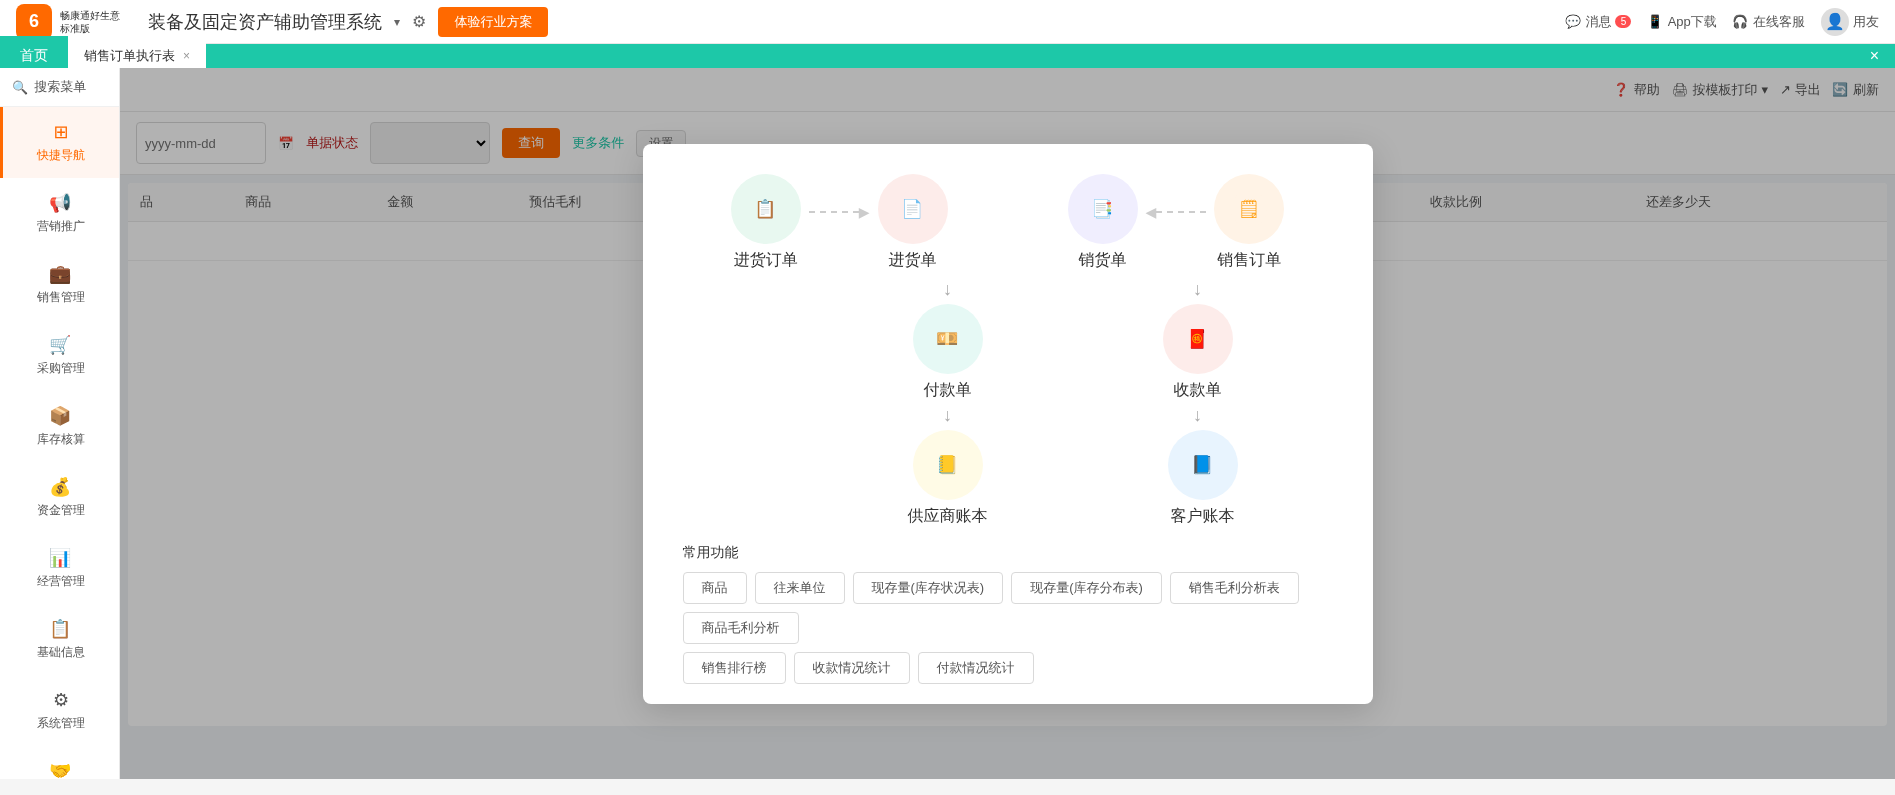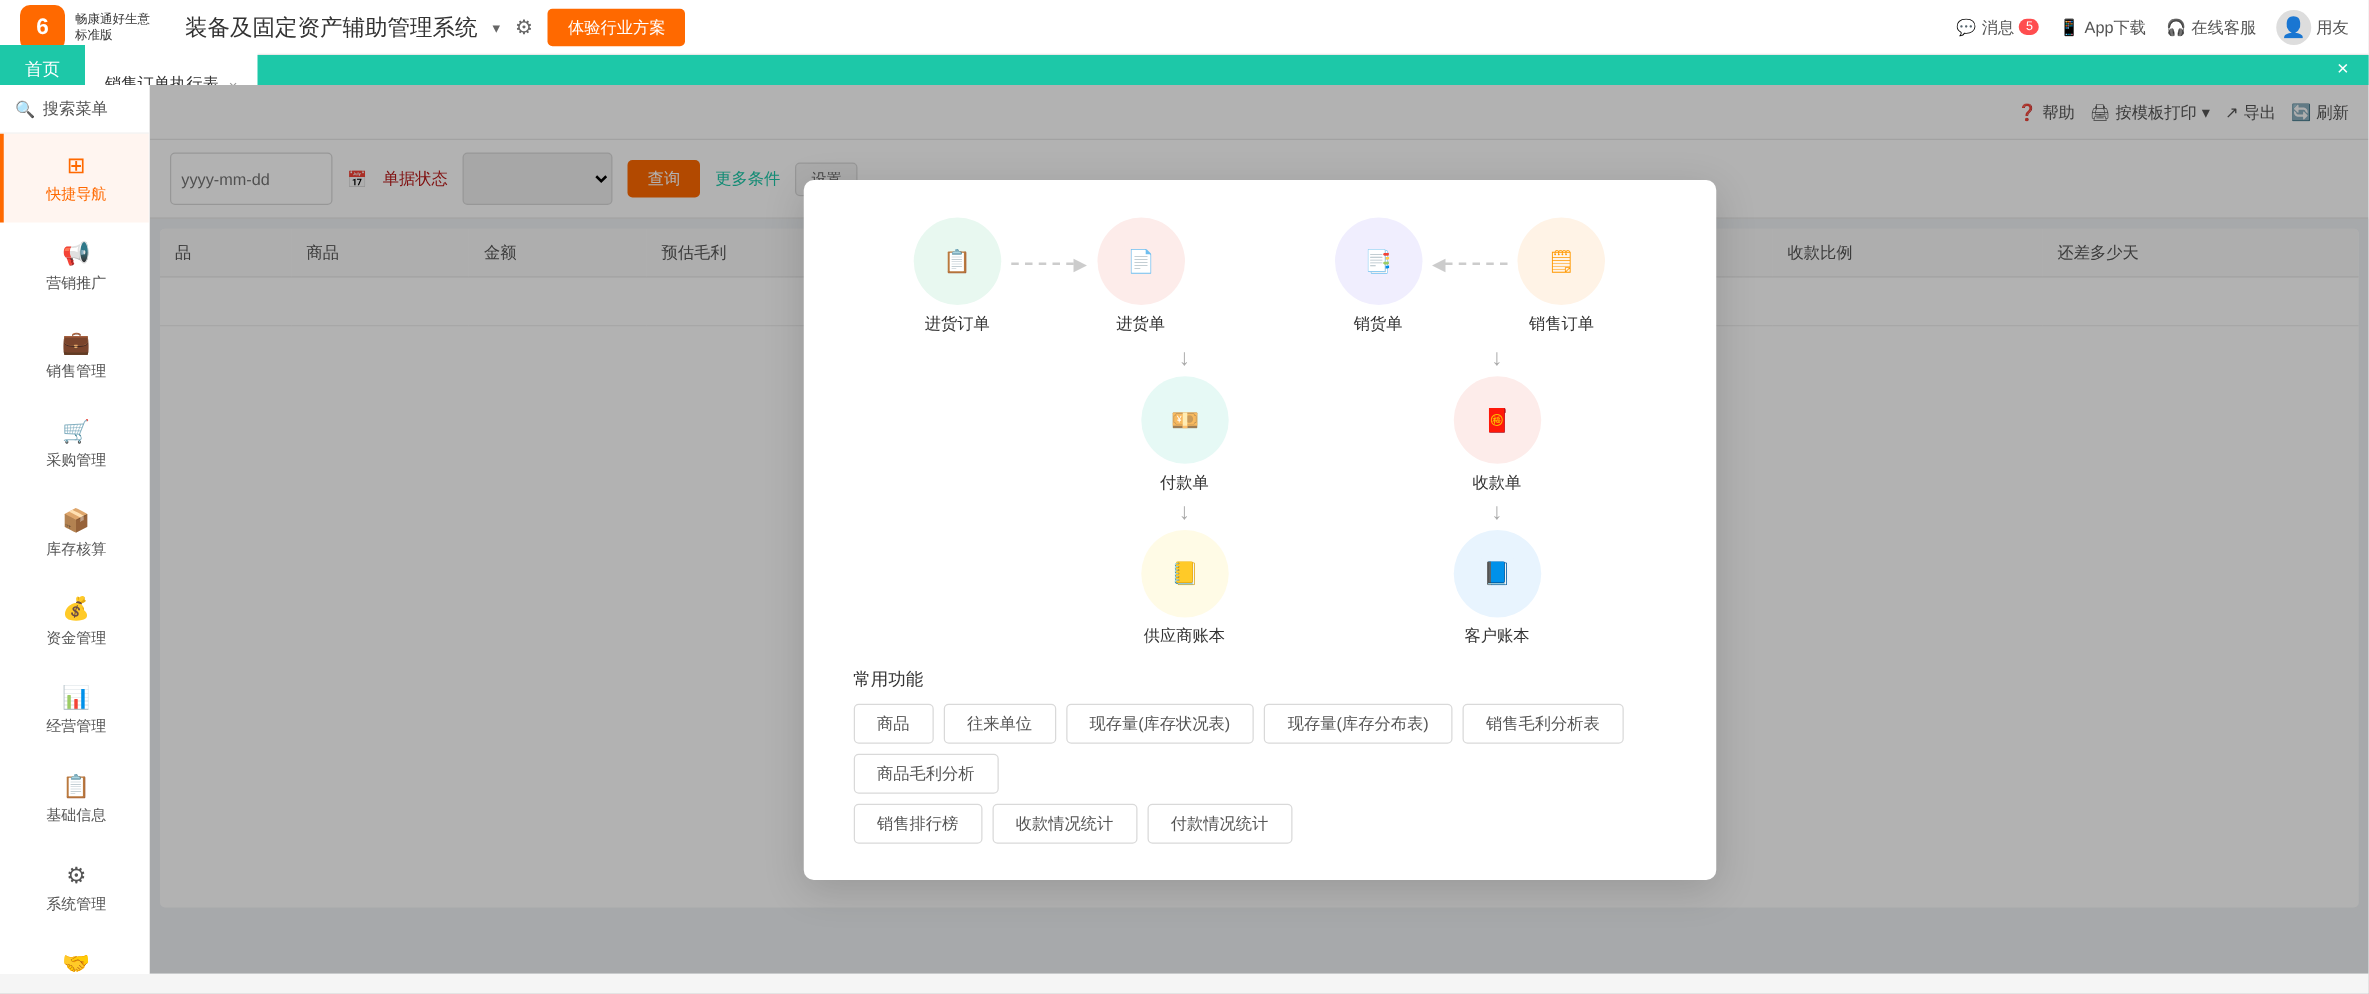--- a/index.html
+++ b/index.html
@@ -45,21 +45,21 @@
       align-items: center;
       cursor: pointer;
       font-size: 14px;
     }
     .tab-active {
       height: 40px;
       padding: 0 16px;
       background: white;
       color: #333;
       display: flex;
-      align-items: flex-end;
+      align-items: center;
       gap: 8px;
       cursor: pointer;
       font-size: 13px;
       border-radius: 4px 4px 0 0;
     }
     .tab-close { color: #999; cursor: pointer; font-size: 12px; }
     .tab-close-main { margin-left: auto; padding: 0 16px; color: white; cursor: pointer; font-size: 16px; }
 
     
     .main-layout { display: flex; height: calc(795px - 44px - 40px); }
@@ -177,21 +177,21 @@
       overflow: hidden;
       box-shadow: 0 8px 32px rgba(0,0,0,0.15);
       position: relative;
     }
     .guide-modal-content { padding: 30px 40px; }
     .flow-circle {
       width: 70px; height: 70px; border-radius: 50%;
       display: flex; align-items: center; justify-content: center;
       font-size: 28px; cursor: pointer;
     }
-    .flow-label { font-size: 13px; color: #333; text-align: center; margin-top: 6px; }
+    .flow-label { font-size: 16px; color: #333; text-align: center; margin-top: 6px; }
     .flow-group { display: flex; flex-direction: column; align-items: center; }
 
     
     .common-func { margin-top: 1px; }
     .common-func-title { font-size: 14px; color: #333; margin-bottom: 10px; font-weight: 500; }
     .func-buttons { display: flex; flex-wrap: wrap; gap: 8px; }
     .func-btn {
       border: 1px solid #d9d9d9; border-radius: 4px; padding: 6px 18px;
       background: white; color: #555; cursor: pointer; font-size: 13px;
     }

